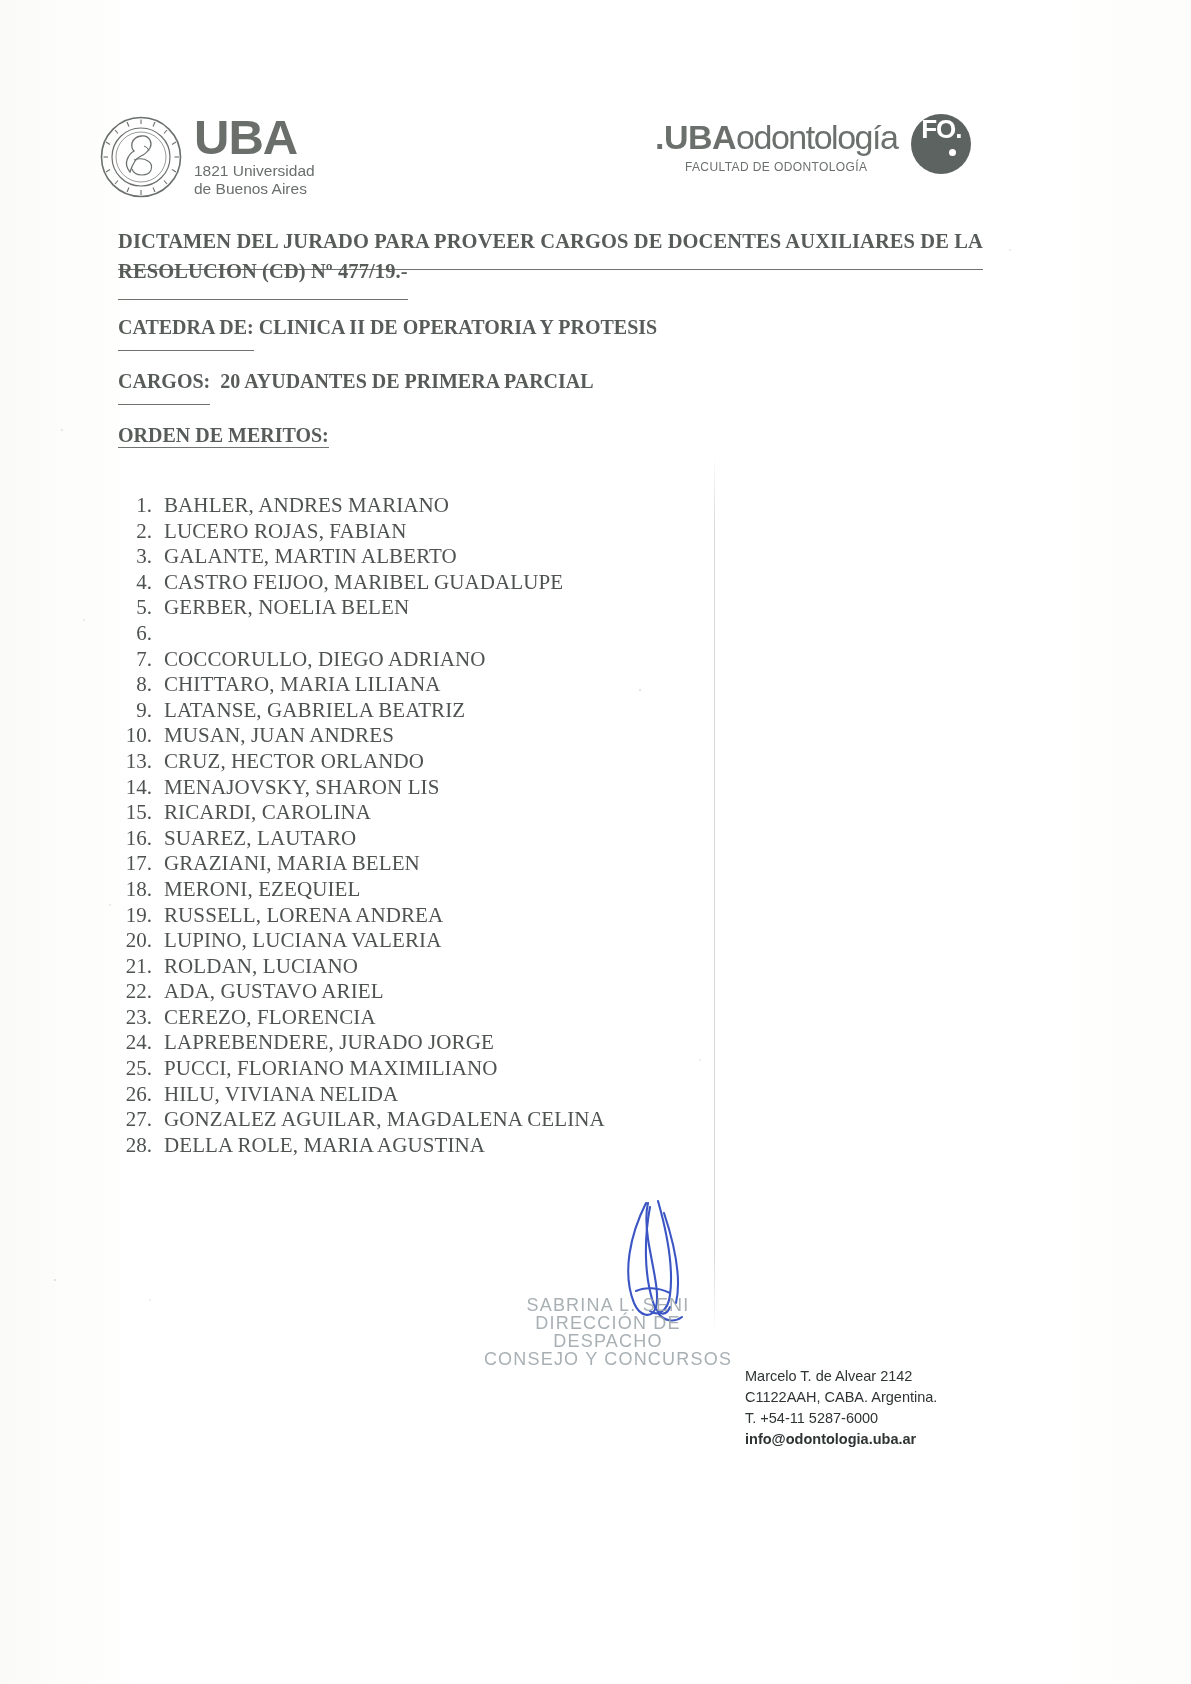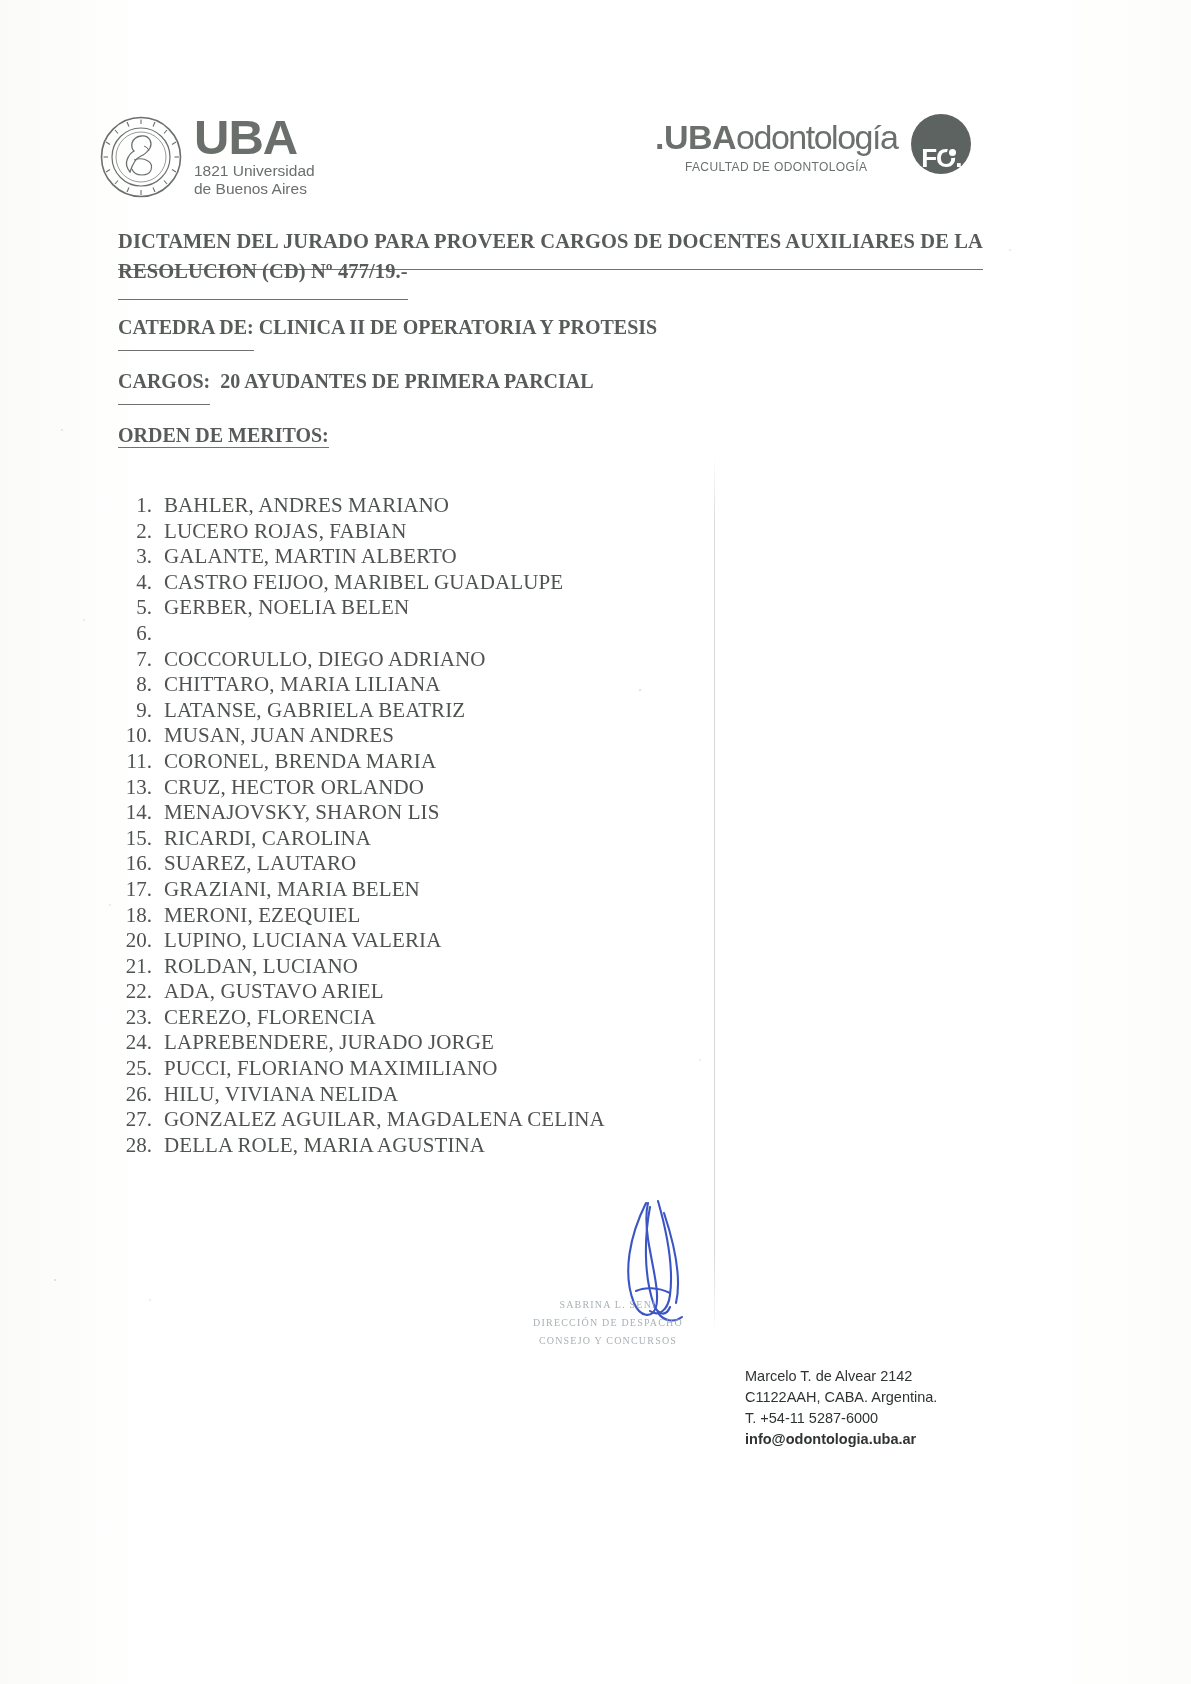--- a/index.html
+++ b/index.html
@@ -59,21 +59,21 @@
   }
   .odo-main b{font-weight:bold;letter-spacing:-.5px;}
   .odo-main .thin{font-weight:normal;letter-spacing:-1.5px;}
   .odo-sub{
     font-family:"Liberation Sans",sans-serif;
     font-size:12px;letter-spacing:.4px;color:#6b706d;margin-top:1px;
   }
   .fo-badge{
     width:60px;height:60px;border-radius:50%;
     background:#5d6360;margin-left:14px;
-    display:flex;align-items:flex-end;justify-content:center;
+    display:flex;align-items:flex-start;justify-content:center;
     color:#fff;font-family:"Liberation Sans",sans-serif;
     font-weight:bold;font-size:26px;letter-spacing:-1px;
     position:relative;
   }
   .fo-badge::after{
     content:"";position:absolute;right:13px;bottom:16px;
     width:11px;height:11px;border-radius:50%;
     border:2px solid #5d6360;background:#fff;
     box-sizing:border-box;
   }
@@ -104,22 +104,22 @@
   .mname{
     margin-left:12px;font-size:21px;color:#4f5350;
     font-family:"Liberation Serif",serif;letter-spacing:.1px;white-space:nowrap;
   }
 
   
   .signature{position:absolute;left:600px;top:1195px;width:120px;height:130px;}
   .stamp{
     position:absolute;left:478px;top:1296px;width:260px;
     text-align:center;color:#9aa3a8;
-    font-family:Liberation Serif, serif;
-    font-size:10px;line-height:18px;letter-spacing:1.2px;
+    font-family:Liberation Sans, sans-serif;
+    font-size:18px;line-height:18px;letter-spacing:1.2px;
     opacity:.85;
   }
 
   
   .footer{
     position:absolute;left:745px;top:1366px;
     font-family:"Liberation Sans",sans-serif;
     font-size:14.5px;line-height:21px;color:#2f3334;
   }
   .footer .mail{font-weight:bold;}
@@ -241,24 +241,20 @@
       </div>
       <div class="mrow">
         <div class="mnum">9.</div>
         <div class="mname">LATANSE, GABRIELA BEATRIZ</div>
       </div>
       <div class="mrow">
         <div class="mnum">10.</div>
         <div class="mname">MUSAN, JUAN ANDRES</div>
       </div>
       <div class="mrow">
-        <div class="mnum">11.</div>
-        <div class="mname">CORONEL, BRENDA MARIA</div>
-      </div>
-      <div class="mrow">
         <div class="mnum">13.</div>
         <div class="mname">CRUZ, HECTOR ORLANDO</div>
       </div>
       <div class="mrow">
         <div class="mnum">14.</div>
         <div class="mname">MENAJOVSKY, SHARON LIS</div>
       </div>
       <div class="mrow">
         <div class="mnum">15.</div>
         <div class="mname">RICARDI, CAROLINA</div>
@@ -267,20 +263,24 @@
         <div class="mnum">16.</div>
         <div class="mname">SUAREZ, LAUTARO</div>
       </div>
       <div class="mrow">
         <div class="mnum">17.</div>
         <div class="mname">GRAZIANI, MARIA BELEN</div>
       </div>
       <div class="mrow">
         <div class="mnum">18.</div>
         <div class="mname">MERONI, EZEQUIEL</div>
+      </div>
+      <div class="mrow">
+        <div class="mnum">19.</div>
+        <div class="mname">RUSSELL, LORENA ANDREA</div>
       </div>
       <div class="mrow">
         <div class="mnum">20.</div>
         <div class="mname">LUPINO, LUCIANA VALERIA</div>
       </div>
       <div class="mrow">
         <div class="mnum">21.</div>
         <div class="mname">ROLDAN, LUCIANO</div>
       </div>
       <div class="mrow">

